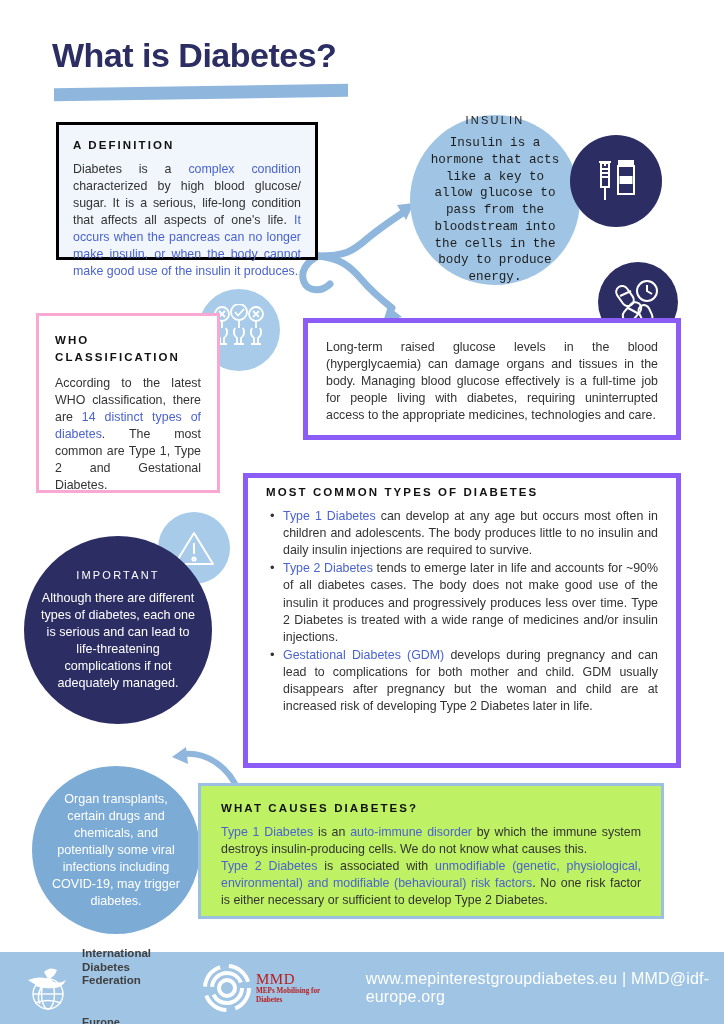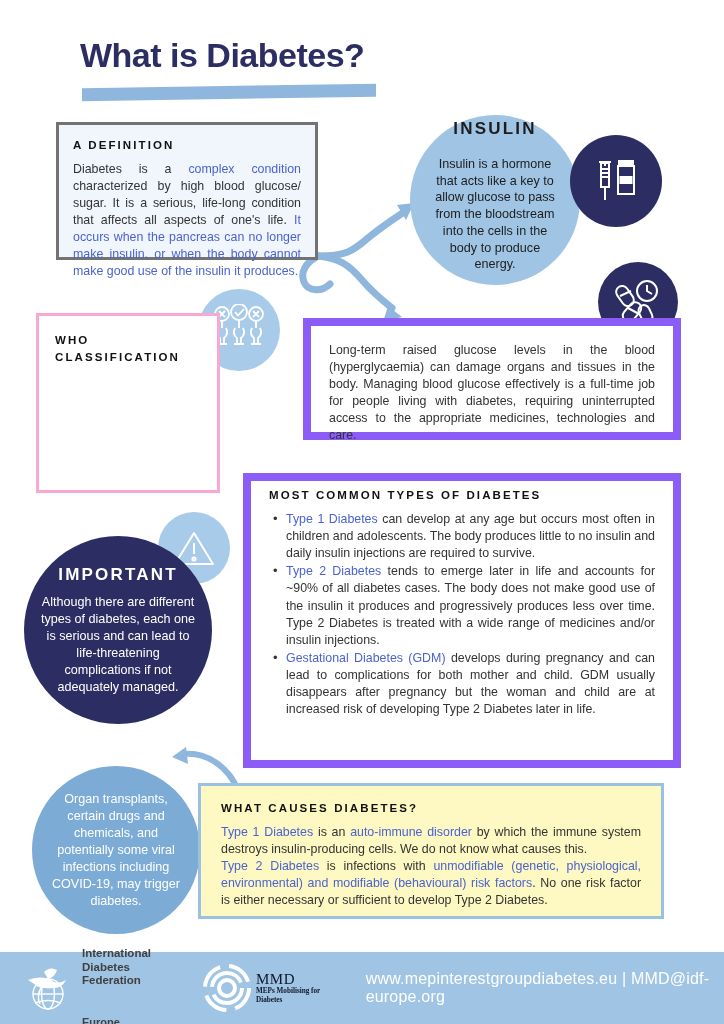--- a/index.html
+++ b/index.html
@@ -18,21 +18,21 @@
 
   .page {
     position: absolute;
     inset: 0;
     background: #ffffff;
   }
 
   
   .title-wrap {
     position: absolute;
-    left: 80px;
+    left: 52px;
     top: 38px;
     width: 420px;
   }
   .title {
     font-size: 34px;
     font-weight: bold;
     letter-spacing: -0.5px;
     color: #2c2e63;
     line-height: 1.05;
     margin: 0;
@@ -47,32 +47,32 @@
     transform: skewY(-0.9deg);
   }
 
   
   .box {
     position: absolute;
     box-sizing: border-box;
   }
   .box-light {
     background: #f1f6fc;
-    border: 3px solid #737373;
+    border: 3px solid #000000;
   }
   .box-white-lightborder {
     background: #ffffff;
     border: 3px solid #f9a8d4;
   }
   .box-navy {
     background: #ffffff;
-    border: 8px solid #8b5cf6;
+    border: 5px solid #8b5cf6;
   }
   .box-pale {
-    background: #fef9c3;
+    background: #bef264;
     border: 3px solid #9cc0e2;
   }
 
   .heading {
     font-size: 11.5px;
     font-weight: bold;
     letter-spacing: 2.1px;
     color: #111111;
     margin: 0 0 10px 0;
     text-transform: uppercase;
@@ -135,30 +135,31 @@
     background: #2c2e63;
     color: #ffffff;
   }
   .circle-icon {
     background: #a7cbe8;
   }
   .circle-icon-navy {
     background: #2c2e63;
   }
   .circle-title {
-    font-size: 17px;
-    font-weight: bold;
+    font-size: 11px;
+    font-weight: normal;
     letter-spacing: 2.2px;
     margin: 0 0 9px 0;
   }
   .circle-body {
     font-size: 12.6px;
     line-height: 1.33;
-    margin: 8px;
+    margin: 0;
     padding: 0 16px;
+    font-family: Liberation Mono, monospace;
   }
   .circle-body-white {
     font-size: 12.6px;
     line-height: 1.35;
     margin: 0;
     padding: 0 14px;
     color: #ffffff;
   }
 
   
@@ -185,21 +186,21 @@
   .footer-idf-l1, .footer-idf-l2 {
     font-size: 11.5px;
     font-weight: bold;
   }
   .footer-idf-l3 { font-size: 11px; font-weight: bold; margin-top: 28px; }
   .footer-logo-mmd {
     display: flex;
     align-items: center;
     margin-left: 34px;
   }
-  .footer-mmd-text { margin-left: 2px; color: #0f172a; }
+  .footer-mmd-text { margin-left: 2px; color: #b91c1c; }
   .footer-mmd-l1 {
     font-family: "Liberation Serif", serif;
     font-size: 15px;
     letter-spacing: 0.5px;
     line-height: 1;
   }
   .footer-mmd-l2 {
     font-family: "Liberation Serif", serif;
     font-size: 7.2px;
     font-weight: bold;
@@ -302,20 +303,21 @@
         </g>
       </svg>
     </span>
   </div>
 
   <div class="box box-white-lightborder" style="left:36px; top:313px; width:184px; height:180px; padding:16px 16px 10px 16px;">
     <p class="heading small-lead">
       <span>WHO</span><br>
       <span>CLASSIFICATION</span>
     </p>
+    <p class="body-text"><span>According to the latest WHO classification, there are </span><span class="blue">14 distinct types of diabetes</span><span>. The most common are Type 1, Type 2 and Gestational Diabetes.</span></p>
   </div>
 
   <div class="box box-navy" style="left:303px; top:318px; width:378px; height:122px; padding:16px 18px;">
     <p class="body-text">Long-term raised glucose levels in the blood (hyperglycaemia) can damage organs and tissues in the body. Managing blood glucose effectively is a full-time job for people living with diabetes, requiring uninterrupted access to the appropriate medicines, technologies and care.</p>
   </div>
 
   <div class="box box-navy" style="left:243px; top:473px; width:438px; height:295px; padding:8px 18px;">
     <p class="heading">MOST COMMON TYPES OF DIABETES</p>
     <ul class="bullets">
       <li><span class="blue">Type 1 Diabetes</span><span> can develop at any age but occurs most often in children and adolescents. The body produces little to no insulin and daily insulin injections are required to survive.</span></li>
@@ -341,21 +343,21 @@
     <p class="circle-body-white">Although there are different types of diabetes, each one is serious and can lead to life-threatening complications if not adequately managed.</p>
   </div>
 
   <div class="circle circle-mid" style="left:32px; top:766px; width:168px; height:168px;">
     <p class="circle-body-white">Organ transplants, certain drugs and chemicals, and potentially some viral infections including COVID-19, may trigger diabetes.</p>
   </div>
 
   <div class="box box-pale" style="left:198px; top:783px; width:466px; height:136px; padding:16px 20px;">
     <p class="heading">WHAT CAUSES DIABETES?</p>
     <p class="body-text"><span class="blue">Type 1 Diabetes</span><span> is an </span><span class="blue">auto-immune disorder</span><span> by which the immune system destroys insulin-producing cells. We do not know what causes this.</span></p>
-    <p class="body-text"><span class="blue">Type 2 Diabetes</span><span> is infections with </span><span class="blue">unmodifiable (genetic, physiological, environmental) and modifiable (behavioural) risk factors</span><span>. No one risk factor is either necessary or sufficient to develop Type 2 Diabetes.</span></p>
+    <p class="body-text"><span class="blue">Type 2 Diabetes</span><span> is associated with </span><span class="blue">unmodifiable (genetic, physiological, environmental) and modifiable (behavioural) risk factors</span><span>. No one risk factor is either necessary or sufficient to develop Type 2 Diabetes.</span></p>
   </div>
 
   <div class="footer">
     <div class="footer-logo-idf">
       <span>
         <svg width="52" height="48" viewBox="0 0 52 48">
           <g stroke="#ffffff" stroke-width="1.4" fill="none">
             <circle cx="26" cy="30" r="15"></circle>
             <ellipse cx="26" cy="30" rx="6.5" ry="15"></ellipse>
             <line x1="11" y1="30" x2="41" y2="30"></line>

